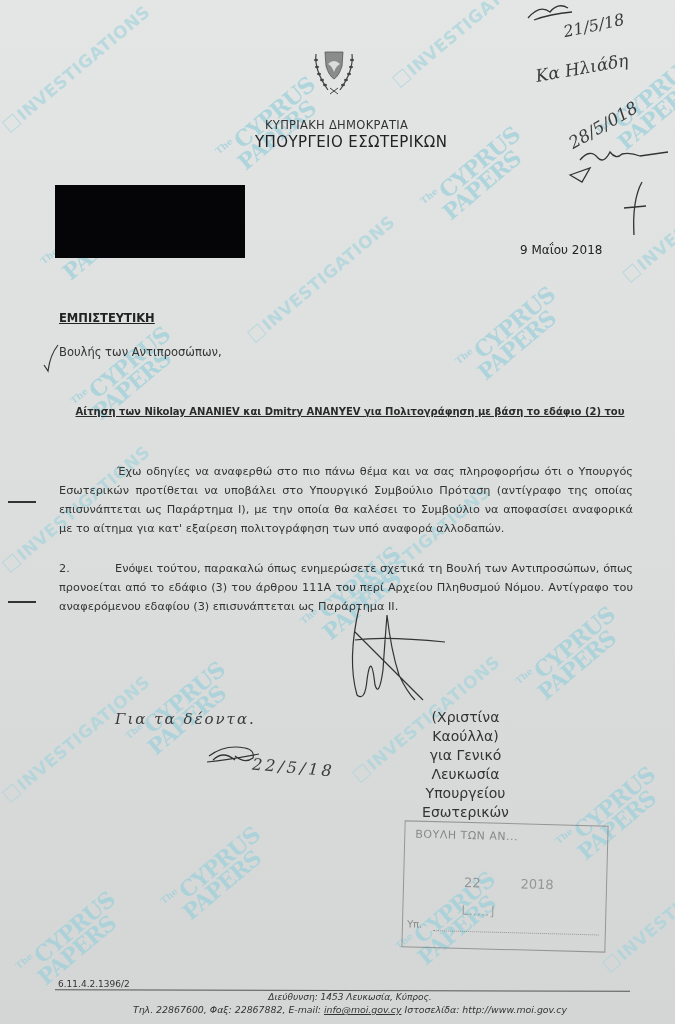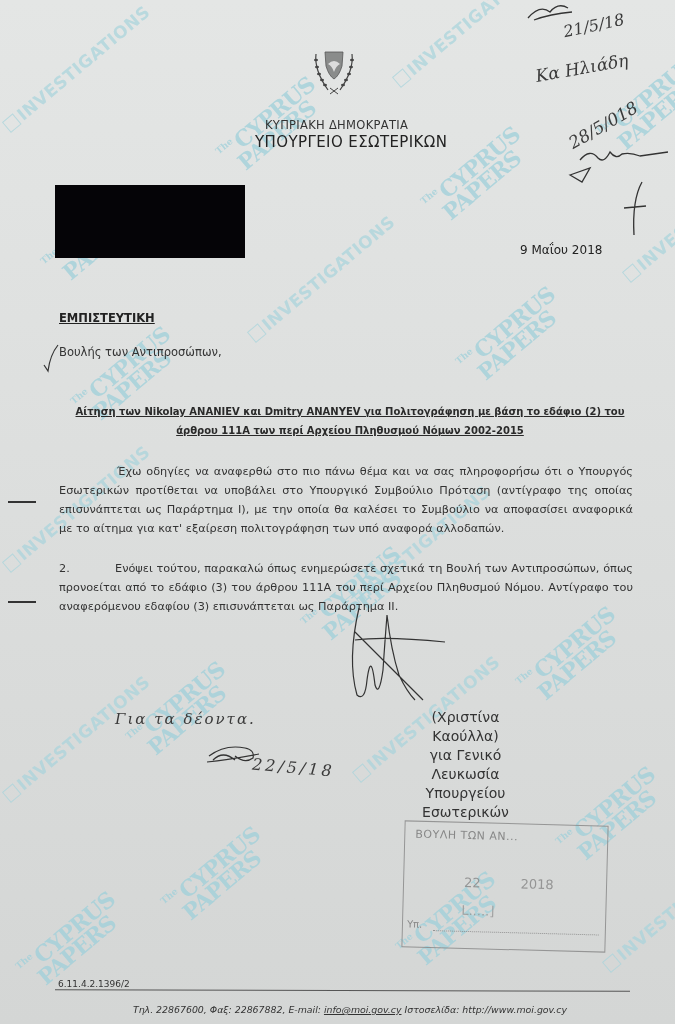--- a/index.html
+++ b/index.html
@@ -191,21 +191,20 @@
 
   <div class="addr">
     <div>Βουλής των Αντιπροσώπων,</div>
   </div>
   <svg class="scribble" style="left:42px;top:343px;" width="20" height="32">
     <path d="M16 2 Q8 12 6 28 L2 22" fill="none" stroke="#333" stroke-width="1.2"></path>
   </svg>
 
   <div class="subject">
     <span>Αίτηση των Nikolay ANANIEV και Dmitry ANANYEV για Πολιτογράφηση με βάση το εδάφιο (2) του</span><br>
-    <span>άρθρου 111Α των περί Αρχείου Πληθυσμού Νόμων 2002-2015</span>
   </div>
 
   <div class="margin-mark" style="top:501px;"></div>
   <div class="margin-mark" style="top:601px;"></div>
 
   <div class="para p1">Έχω οδηγίες να αναφερθώ στο πιο πάνω θέμα και να σας πληροφορήσω ότι ο Υπουργός Εσωτερικών προτίθεται να υποβάλει στο Υπουργικό Συμβούλιο Πρόταση (αντίγραφο της οποίας επισυνάπτεται ως Παράρτημα Ι), με την οποία θα καλέσει το Συμβούλιο να αποφασίσει αναφορικά με το αίτημα για κατ' εξαίρεση πολιτογράφηση των υπό αναφορά αλλοδαπών.</div>
   <div class="para p2">
     <span class="num">2.</span><span>Ενόψει τούτου, παρακαλώ όπως ενημερώσετε σχετικά τη Βουλή των Αντιπροσώπων, όπως προνοείται από το εδάφιο (3) του άρθρου 111Α του περί Αρχείου Πληθυσμού Νόμου. Αντίγραφο του αναφερόμενου εδαφίου (3) επισυνάπτεται ως Παράρτημα ΙΙ.</span>
   </div>
 
@@ -230,16 +229,17 @@
     <div class="st-date">
       <span>22</span><span class="gap"></span><span>2018</span>
     </div>
     <div class="st-sign">Ⅼ.....⌋</div>
     <div class="st-yp">Υπ.</div>
     <div class="dots"></div>
   </div>
 
   <div class="ref">6.11.4.2.1396/2</div>
   <div class="footer-line"></div>
+  <div class="footer-1">Διεύθυνση: 1453 Λευκωσία, Κύπρος.</div>
   <div class="footer-2">
     <span>Τηλ. 22867600, Φαξ: 22867882, E-mail: </span><span class="link">info@moi.gov.cy</span><span> Ιστοσελίδα: http://www.moi.gov.cy</span>
   </div>
 </div>
 
 </body></html>

